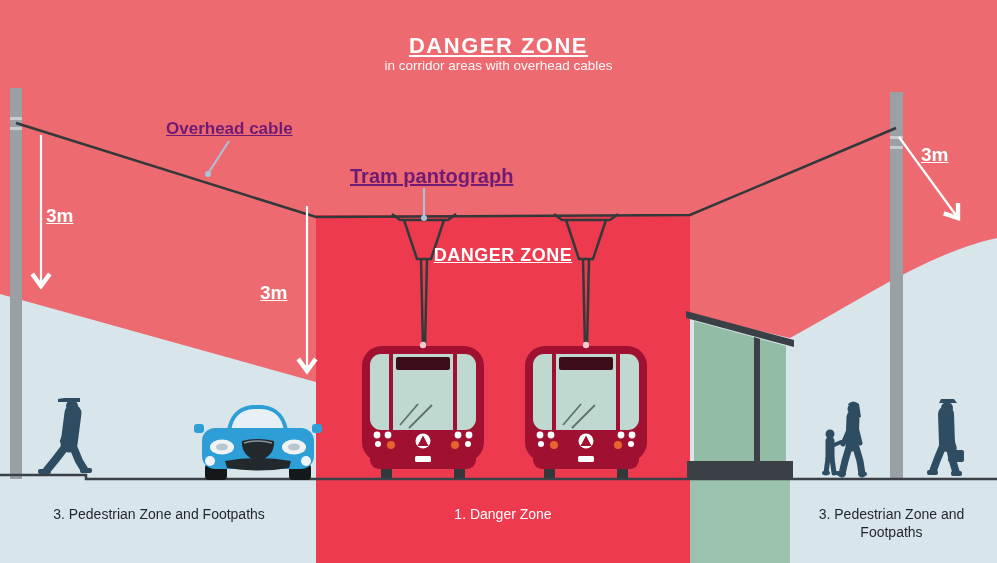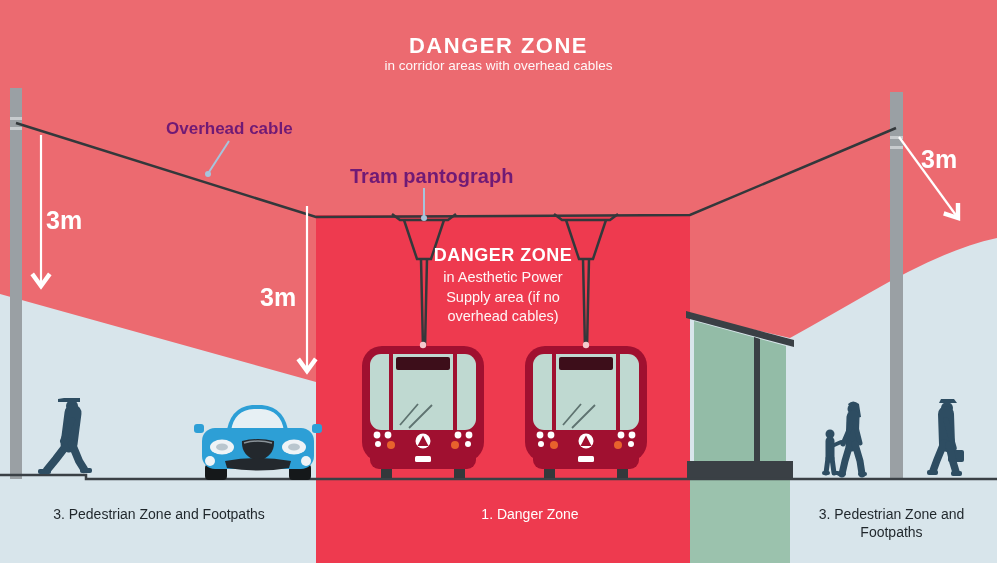--- a/index.html
+++ b/index.html
@@ -2,38 +2,38 @@
 <html><head>
 <meta charset="utf-8">
 <style>
   html,body{margin:0;padding:0;background:#fff;}
   #stage{position:relative;width:997px;height:563px;overflow:hidden;
          font-family:"Liberation Sans",sans-serif;background:#D8E5EB;}
   #scene{position:absolute;left:0;top:0;width:997px;height:563px;}
   .lbl{position:absolute;line-height:1.3;}
   .white{color:#FFFFFF;}
   .dark{color:#701a75;}
-  .bold{font-weight:bold;}
+  .bold{font-weight:bold;text-decoration:underline;}
   .center{text-align:center;}
   #top-title{left:0;top:32px;width:997px;font-size:22px;letter-spacing:1.5px;}
   #top-subtitle{left:0;top:57px;width:997px;font-size:13.5px;color:rgba(255,255,255,.95);}
   #top-paragraph{left:330px;top:87px;width:340px;font-size:12.5px;line-height:1.45;
                  color:rgba(255,255,255,.93);}
   #overhead-cable-label{left:166px;top:118px;font-size:17px;}
   #pantograph-label{left:350px;top:163px;font-size:20px;}
-  .meas{font-size:25px;}
+  .meas{font-size:19px;}
   #meas-left{left:46px;top:204px;}
   #meas-middle{left:260px;top:281px;}
   #meas-right{left:921px;top:143px;}
   #aps-title{left:418px;top:244px;width:170px;font-size:18px;letter-spacing:.5px;}
   #aps-subtitle{left:423px;top:268px;width:160px;font-size:14.5px;line-height:1.35;
                 color:rgba(255,255,255,.95);}
   .zone-label{top:505px;font-size:14px;font-weight:normal;}
   #zone-label-left{left:0;width:318px;color:#1F262B;}
-  #zone-label-danger{left:316px;width:374px;color:#fff;padding-left:27px;}
+  #zone-label-danger{left:316px;width:374px;color:#fff;}
   #zone-label-onboard{left:688px;width:104px;top:498px;color:#fff;}
   #zone-label-right{left:786px;width:211px;color:#1F262B;}
 </style>
 </head>
 <body>
 
 <div id="stage">
 
   <svg id="scene" viewBox="0 0 997 563" xmlns="http://www.w3.org/2000/svg">
     <defs>
@@ -190,19 +190,18 @@
   <div class="lbl center" id="top-subtitle">in corridor areas with overhead cables</div>
 
   <div class="lbl dark bold" id="overhead-cable-label">Overhead cable</div>
   <div class="lbl dark bold" id="pantograph-label">Tram pantograph</div>
 
   <div class="lbl white bold meas" id="meas-left">3m</div>
   <div class="lbl white bold meas" id="meas-middle">3m</div>
   <div class="lbl white bold meas" id="meas-right">3m</div>
 
   <div class="lbl white bold center" id="aps-title">DANGER ZONE</div>
-  <div class="lbl center" id="aps-subtitle">in Aesthetic Power Supply area (if no overhead cables)</div>
 
   <div class="lbl center zone-label" id="zone-label-left">3. Pedestrian Zone and Footpaths</div>
   <div class="lbl center zone-label" id="zone-label-danger">1. Danger Zone</div>
   <div class="lbl center zone-label" id="zone-label-right">3. Pedestrian Zone and Footpaths</div>
 
 </div>
 
 </body></html>

